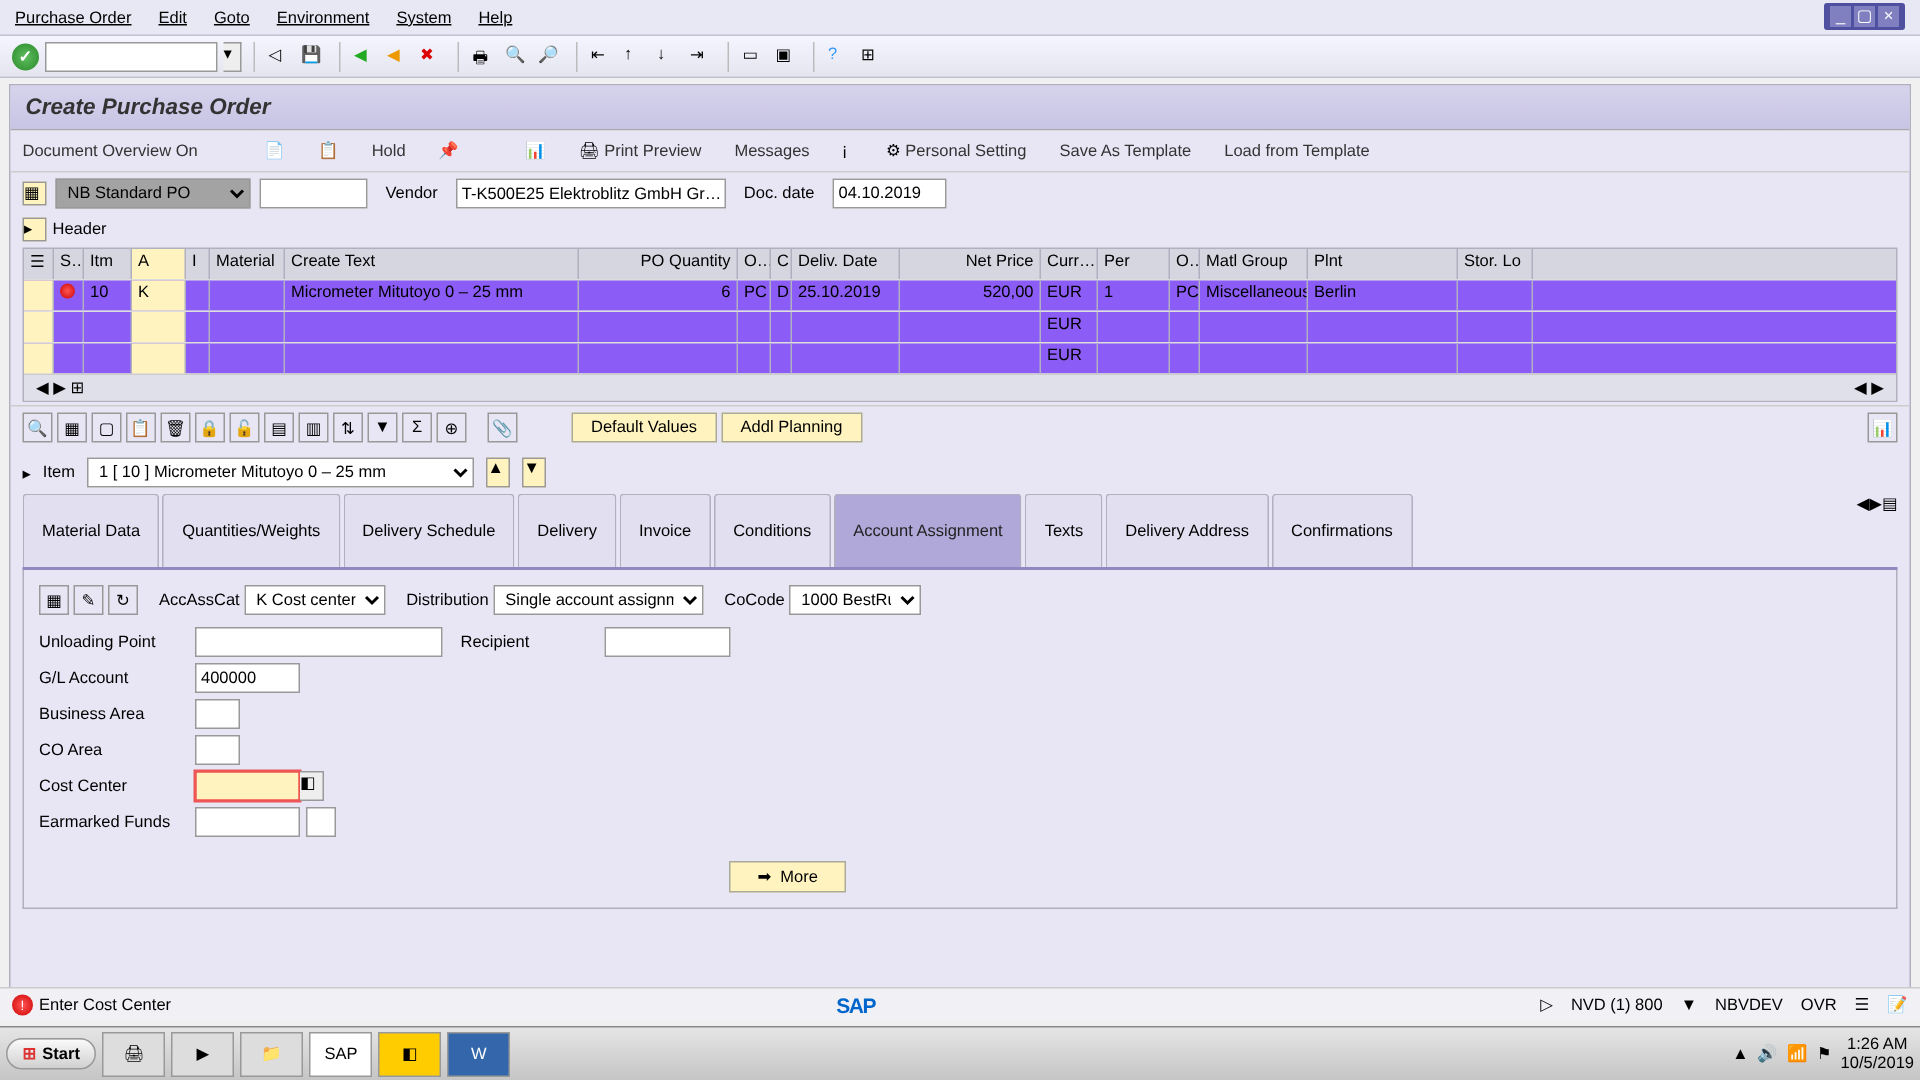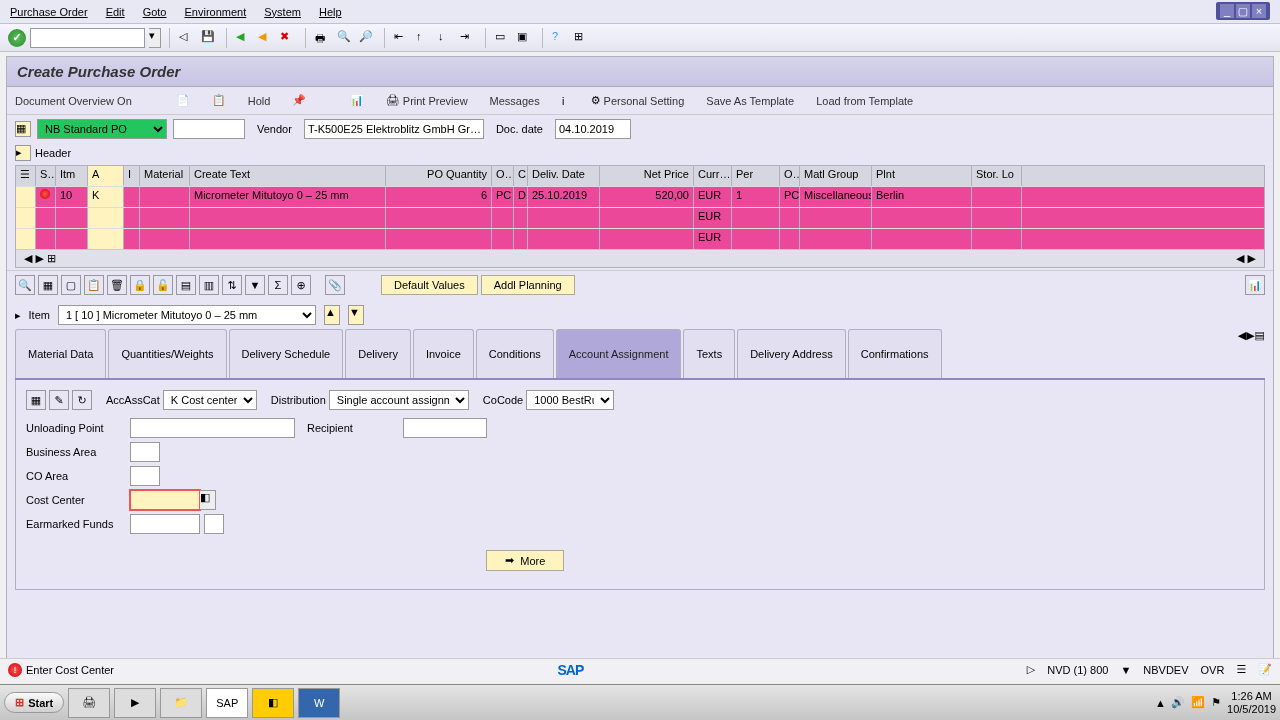--- a/index.html
+++ b/index.html
@@ -21,33 +21,33 @@
 .title-bar { background: linear-gradient(#d6d3ec, #c8c4e4); padding: 6px 10px; font-size: 15px; font-weight: bold; font-style: italic; color: #333; border-bottom: 1px solid #aaa; }
 
 .app-toolbar { display: flex; align-items: center; padding: 6px 8px; gap: 22px; border-bottom: 1px solid #ccc; background: #e8e6f5; text-align: right; }
 .app-toolbar a { color: #333; cursor: pointer; }
 .app-toolbar .tbtn { display: flex; align-items: center; gap: 3px; }
 .tbtn .ic { width: 14px; height: 14px; display: inline-block; }
 
 .doc-head { display: flex; align-items: center; gap: 6px; padding: 4px 8px; }
 .doc-head .collapse { width: 16px; height: 16px; border: 1px solid #999; background: #fff4c0; }
 select, input[type=text] { border: 1px solid #999; height: 20px; padding: 1px 3px; background: white; }
-select.doc-type { width: 130px; background: #22c55e; }
+select.doc-type { width: 130px; background: #a3a3a3; }
 input.po-num { width: 72px; }
 input.vendor { width: 180px; }
 input.docdate { width: 76px; }
 .lbl { margin: 0 6px; }
 
 .header-row { display: flex; align-items: center; padding: 2px 8px; gap: 4px; }
 .header-row .exp { width: 16px; height: 16px; border: 1px solid #999; background: #fff4c0; }
 
 .items-grid { margin: 2px 8px; border: 1px solid #b0b0c0; }
 .grid-head { display: flex; background: #d6d6e0; }
 .grid-head div, .grid-row div { border-right: 1px solid #b0b0c0; padding: 2px 4px; height: 20px; overflow: hidden; white-space: nowrap; }
-.grid-row { display: flex; background: #ec4899; border-top: 1px solid #ddd; }
+.grid-row { display: flex; background: #8b5cf6; border-top: 1px solid #ddd; }
 .col-s { width: 20px; background: #d6d6e0; }
 .col-stat { width: 20px; }
 .col-itm { width: 32px; }
 .col-a { width: 36px; background: #fff4c0; }
 .col-i { width: 16px; }
 .col-mat { width: 50px; }
 .col-st { width: 196px; }
 .col-qty { width: 106px; text-align: right; }
 .col-un { width: 22px; }
 .col-c { width: 14px; }
@@ -343,20 +343,24 @@
 
       <div class="form-row">
         <span class="flabel">Unloading Point</span>
         <input type="text" class="w165" value="" style="">
         <span style="width:12px"></span>
         <span>Recipient</span>
         <span style="width:50px"></span>
         <input type="text" class="w84" value="" style="">
       </div>
       <div class="form-row">
+        <span class="flabel">G/L Account</span>
+        <input type="text" value="400000" style="">
+      </div>
+      <div class="form-row">
         <span class="flabel">Business Area</span>
         <input type="text" style="width: 30px;" value="">
       </div>
       <div class="form-row">
         <span class="flabel">CO Area</span>
         <input type="text" style="width: 30px;" value="">
       </div>
       <div class="form-row">
         <span class="flabel">Cost Center</span>
         <input type="text" class="highlight" value="" style="">

